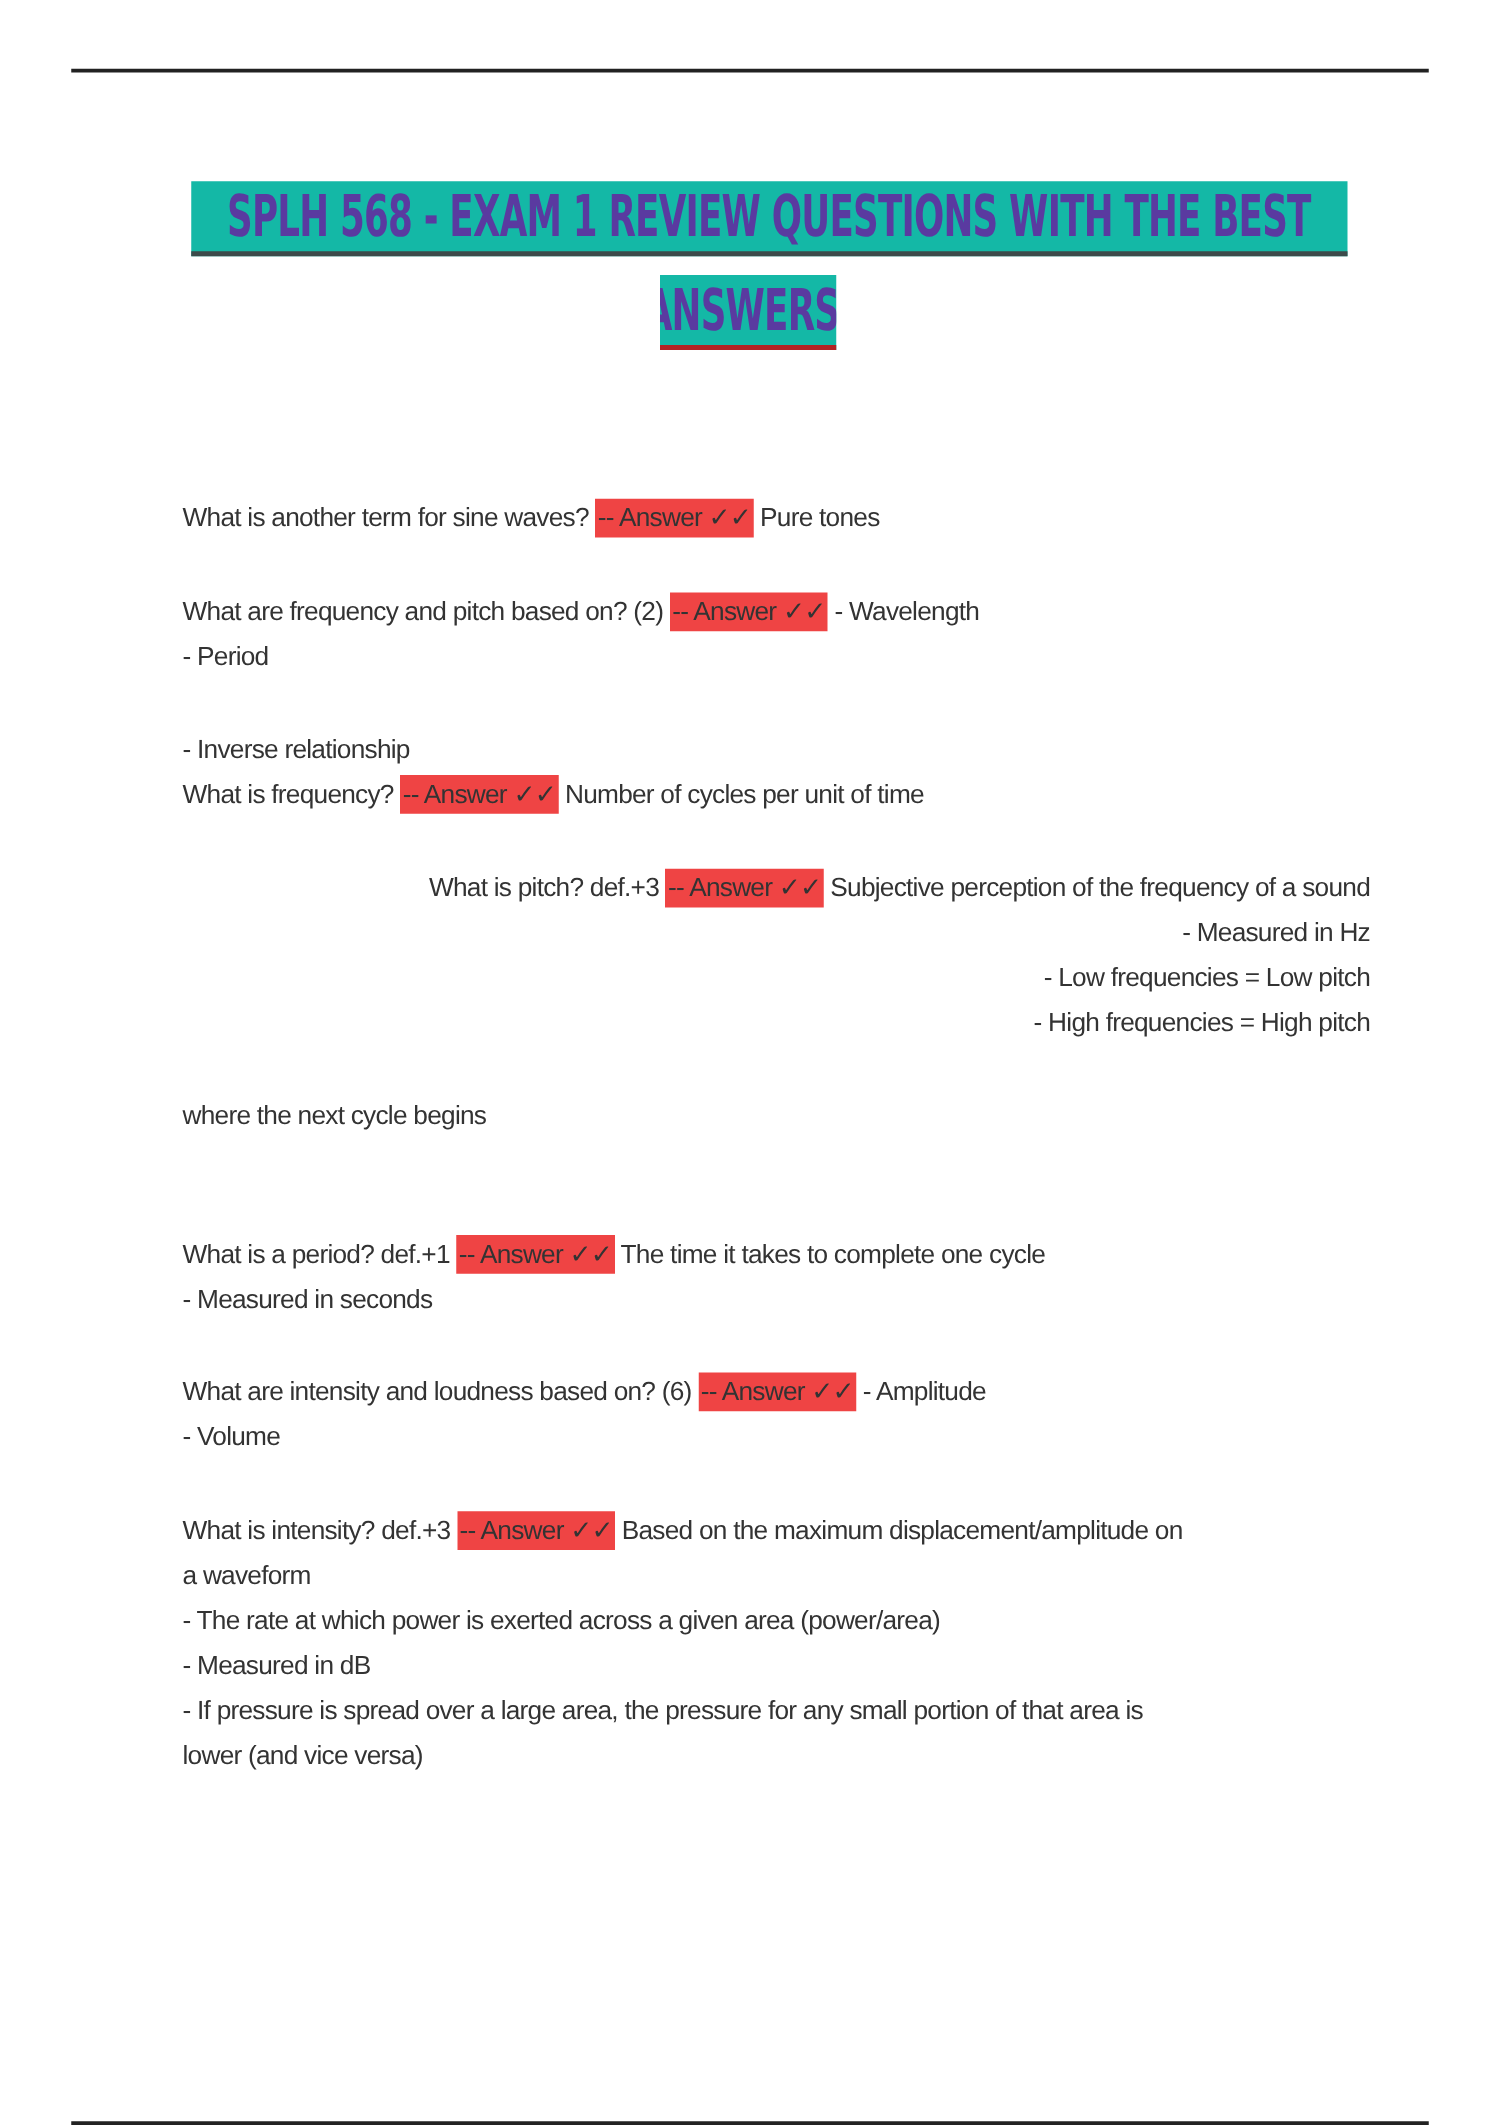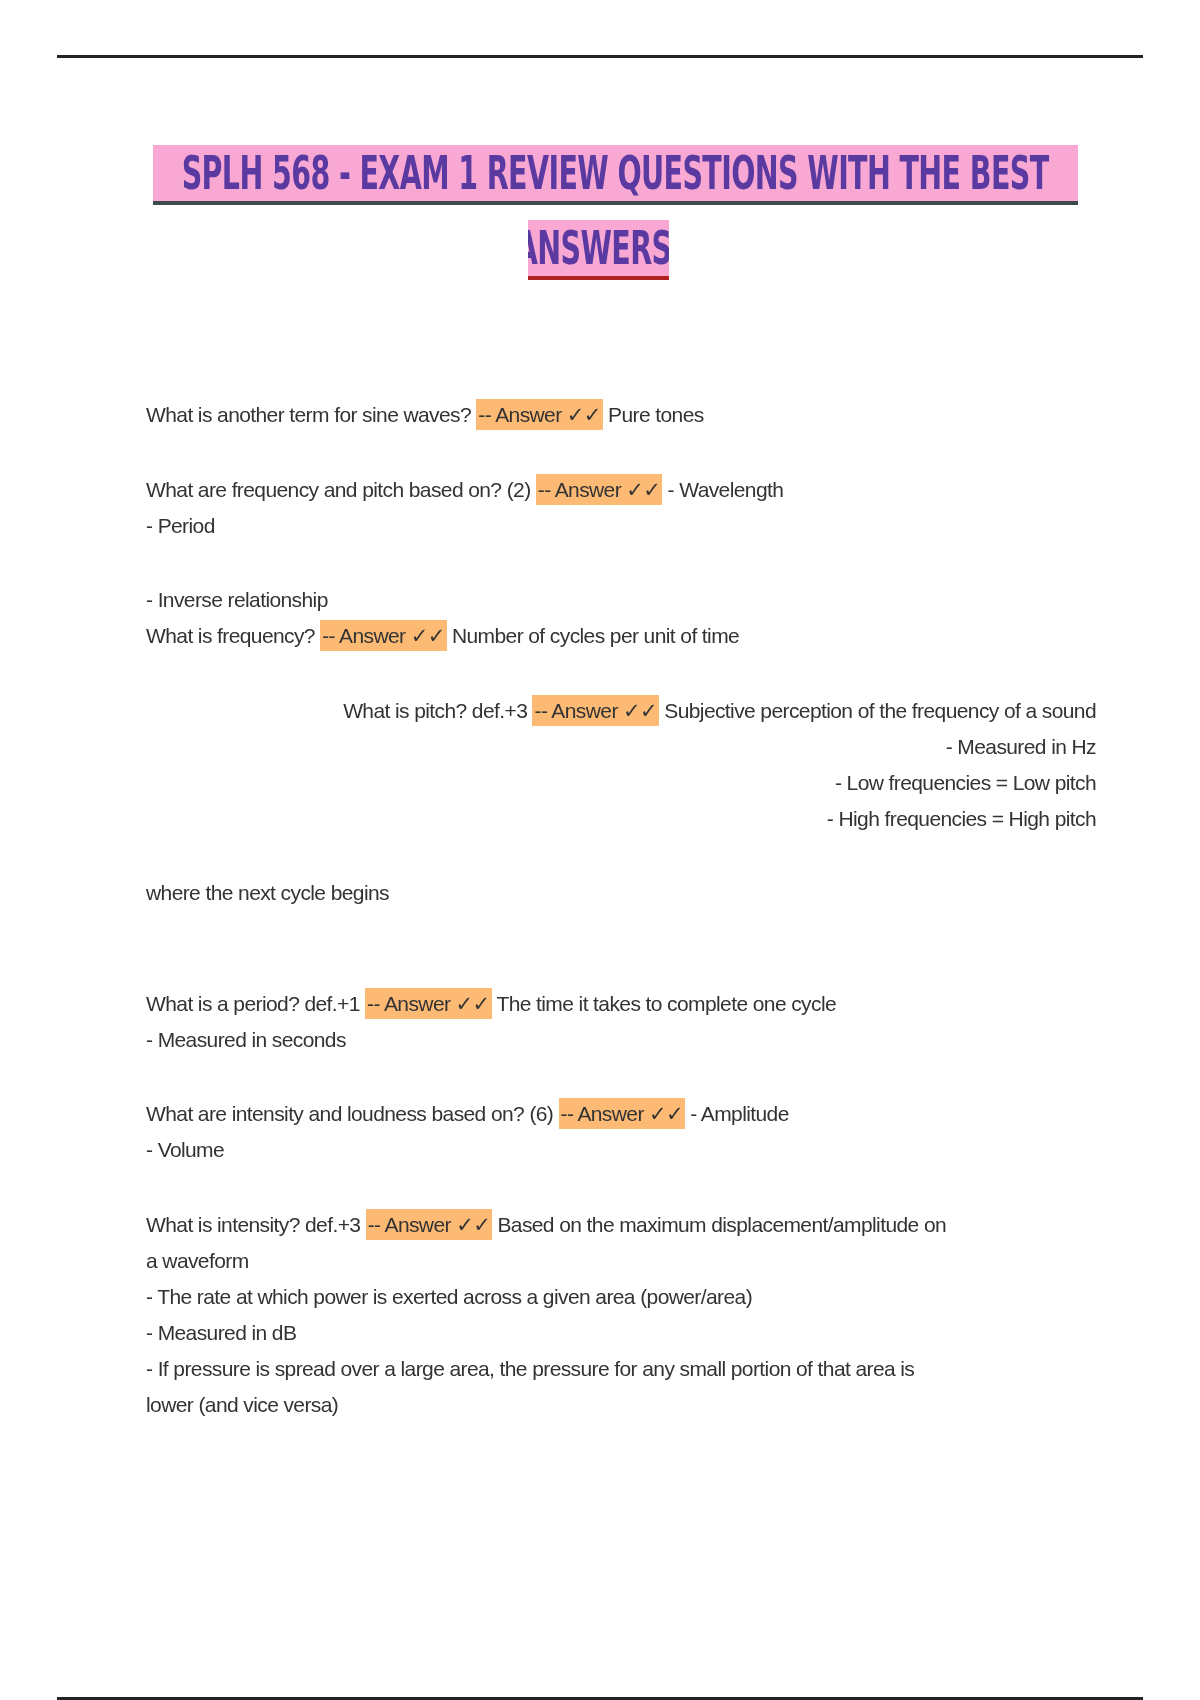--- a/index.html
+++ b/index.html
@@ -3,36 +3,36 @@
 <meta charset="utf-8">
 <style>
   html, body { margin: 0; padding: 0; background: #ffffff; }
   body { width: 1200px; height: 1700px; position: relative; overflow: hidden;
          font-family: "Liberation Sans", sans-serif; color: #333333; }
   .rule { position: absolute; left: 57px; width: 1086px; height: 3px; background: #222222; }
   .rule.top { top: 55px; }
   .rule.bottom { top: 1697px; }
 
   .title-line {
-    position: absolute; background: #f9a8d4;
+    position: absolute; background: #14b8a6;
     font-family: "DejaVu Sans", sans-serif; font-weight: bold;
     color: #5a3aa0; letter-spacing: -1px;
     display: flex; align-items: center; justify-content: center;
     white-space: nowrap; overflow: hidden;
   }
   .title-line span { display: inline-block; transform: scaleX(0.62); transform-origin: center; }
   .title-line.l1 { left: 153px; top: 145px; width: 925px; height: 56px; font-size: 46px;
                    border-bottom: 4px solid #3d4a4a; }
   .title-line.l2 { left: 528px; top: 220px; width: 141px; height: 56px; font-size: 46px;
                    border-bottom: 4px solid #b22222; }
 
   .qa { position: absolute; left: 146px; width: 950px; font-size: 21px; line-height: 36px;
         letter-spacing: -0.6px; }
   .qa .line { white-space: nowrap; display: block; }
-  .hl { background: #fdba74; padding: 4px 2px; color: #333333; }
+  .hl { background: #ef4444; padding: 4px 2px; color: #333333; }
 </style>
 </head>
 <body>
 
 <div class="rule top"></div>
 
 <div class="title-line l1">
   <span>SPLH 568 - EXAM 1 REVIEW QUESTIONS WITH THE BEST</span>
 </div>
 <div class="title-line l2">

